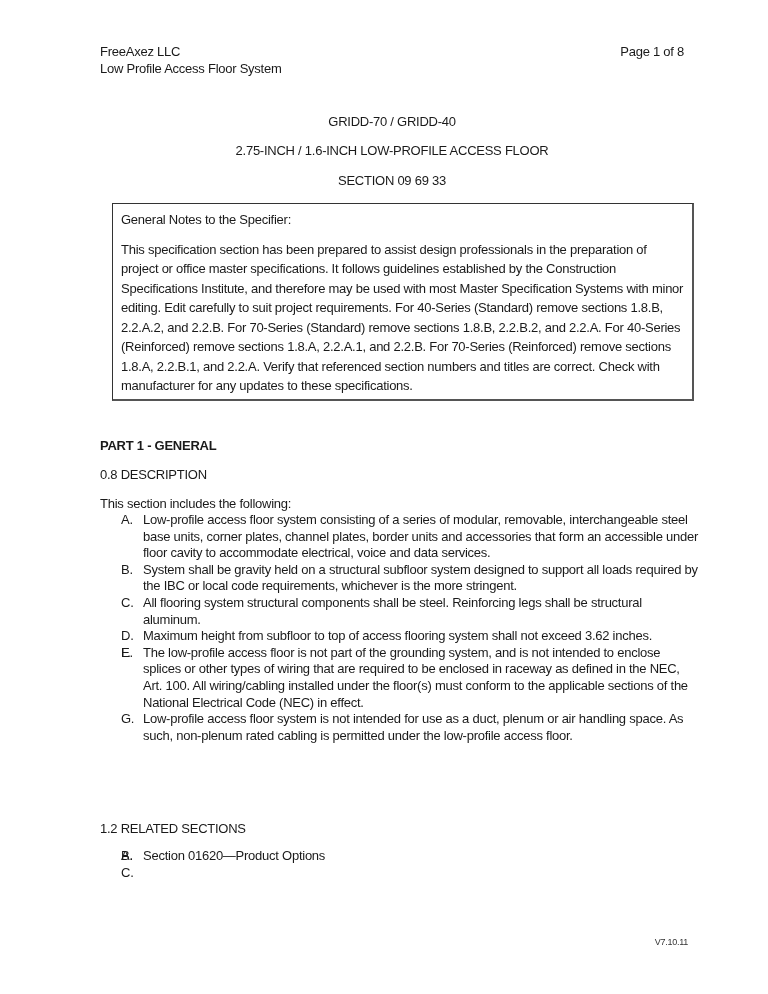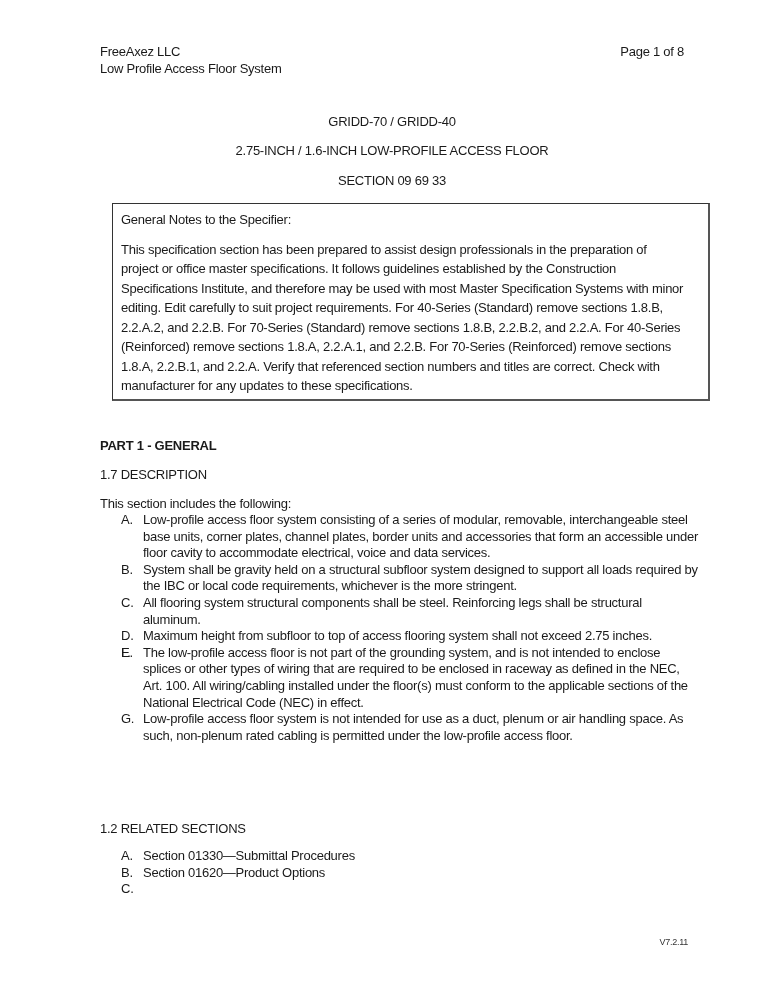--- a/index.html
+++ b/index.html
@@ -50,21 +50,21 @@
 
     .notes-box {
       position: absolute;
       left: 104px;
       top: 203px;
       width: 566px;
       height: 183px;
       border: 1px solid #333;
       border-right: 2px solid #555;
       border-bottom: 2px solid #555;
-      padding: 6px 21px 6px 8px;
+      padding: 6px 5px 6px 8px;
       line-height: 19.5px;
     }
     .notes-title { margin-bottom: 10px; }
 
     .part-heading {
       position: absolute;
       left: 92px;
       top: 437px;
       font-weight: bold;
       line-height: 17px;
@@ -127,35 +127,35 @@
   <div class="title-line t2">2.75-INCH / 1.6-INCH LOW-PROFILE ACCESS FLOOR</div>
   <div class="title-line t3">SECTION 09 69 33</div>
 
   <div class="notes-box">
     <div class="notes-title">General Notes to the Specifier:</div>
     <div class="notes-body">This specification section has been prepared to assist design professionals in the preparation of project or office master specifications. It follows guidelines established by the Construction Specifications Institute, and therefore may be used with most Master Specification Systems with minor editing. Edit carefully to suit project requirements. For 40-Series (Standard) remove sections 1.8.B, 2.2.A.2, and 2.2.B. For 70-Series (Standard) remove sections 1.8.B, 2.2.B.2, and 2.2.A. For 40-Series (Reinforced) remove sections 1.8.A, 2.2.A.1, and 2.2.B. For 70-Series (Reinforced) remove sections 1.8.A, 2.2.B.1, and 2.2.A. Verify that referenced section numbers and titles are correct. Check with manufacturer for any updates to these specifications.</div>
   </div>
 
   <div class="part-heading">PART 1 - GENERAL</div>
 
-  <div class="sec-heading s11">1.7 DESCRIPTION</div>
+  <div class="sec-heading s11">0.8 DESCRIPTION</div>
   <div class="intro">This section includes the following:</div>
 
   <ul class="list list-1">
     <li><span class="marker">A.</span><span>Low-profile access floor system consisting of a series of modular, removable, interchangeable steel base units, corner plates, channel plates, border units and accessories that form an accessible under floor cavity to accommodate electrical, voice and data services.</span></li>
     <li><span class="marker">B.</span><span>System shall be gravity held on a structural subfloor system designed to support all loads required by the IBC or local code requirements, whichever is the more stringent.</span></li>
     <li><span class="marker">C.</span><span>All flooring system structural components shall be steel. Reinforcing legs shall be structural aluminum.</span></li>
-    <li><span class="marker">D.</span><span>Maximum height from subfloor to top of access flooring system shall not exceed 2.75 inches.</span></li>
+    <li><span class="marker">D.</span><span>Maximum height from subfloor to top of access flooring system shall not exceed 3.62 inches.</span></li>
     <li><span class="marker">E.</span></li>
     <li><span class="marker">F.</span><span>The low-profile access floor is not part of the grounding system, and is not intended to enclose splices or other types of wiring that are required to be enclosed in raceway as defined in the NEC, Art. 100. All wiring/cabling installed under the floor(s) must conform to the applicable sections of the National Electrical Code (NEC) in effect.</span></li>
     <li><span class="marker">G.</span><span>Low-profile access floor system is not intended for use as a duct, plenum or air handling space. As such, non-plenum rated cabling is permitted under the low-profile access floor.</span></li>
   </ul>
 
   <div class="sec-heading s12">1.2 RELATED SECTIONS</div>
 
   <ul class="list list-2">
-    <li><span class="marker">A.</span><span>Section 01330—Submittal Procedures</span></li>
+    <li><span class="marker">A.</span></li>
     <li><span class="marker">B.</span><span>Section 01620—Product Options</span></li>
     <li><span class="marker">C.</span></li>
   </ul>
 
-  <div class="footer">V7.2.11</div>
+  <div class="footer">V7.10.11</div>
 </div>
 
 </body></html>

